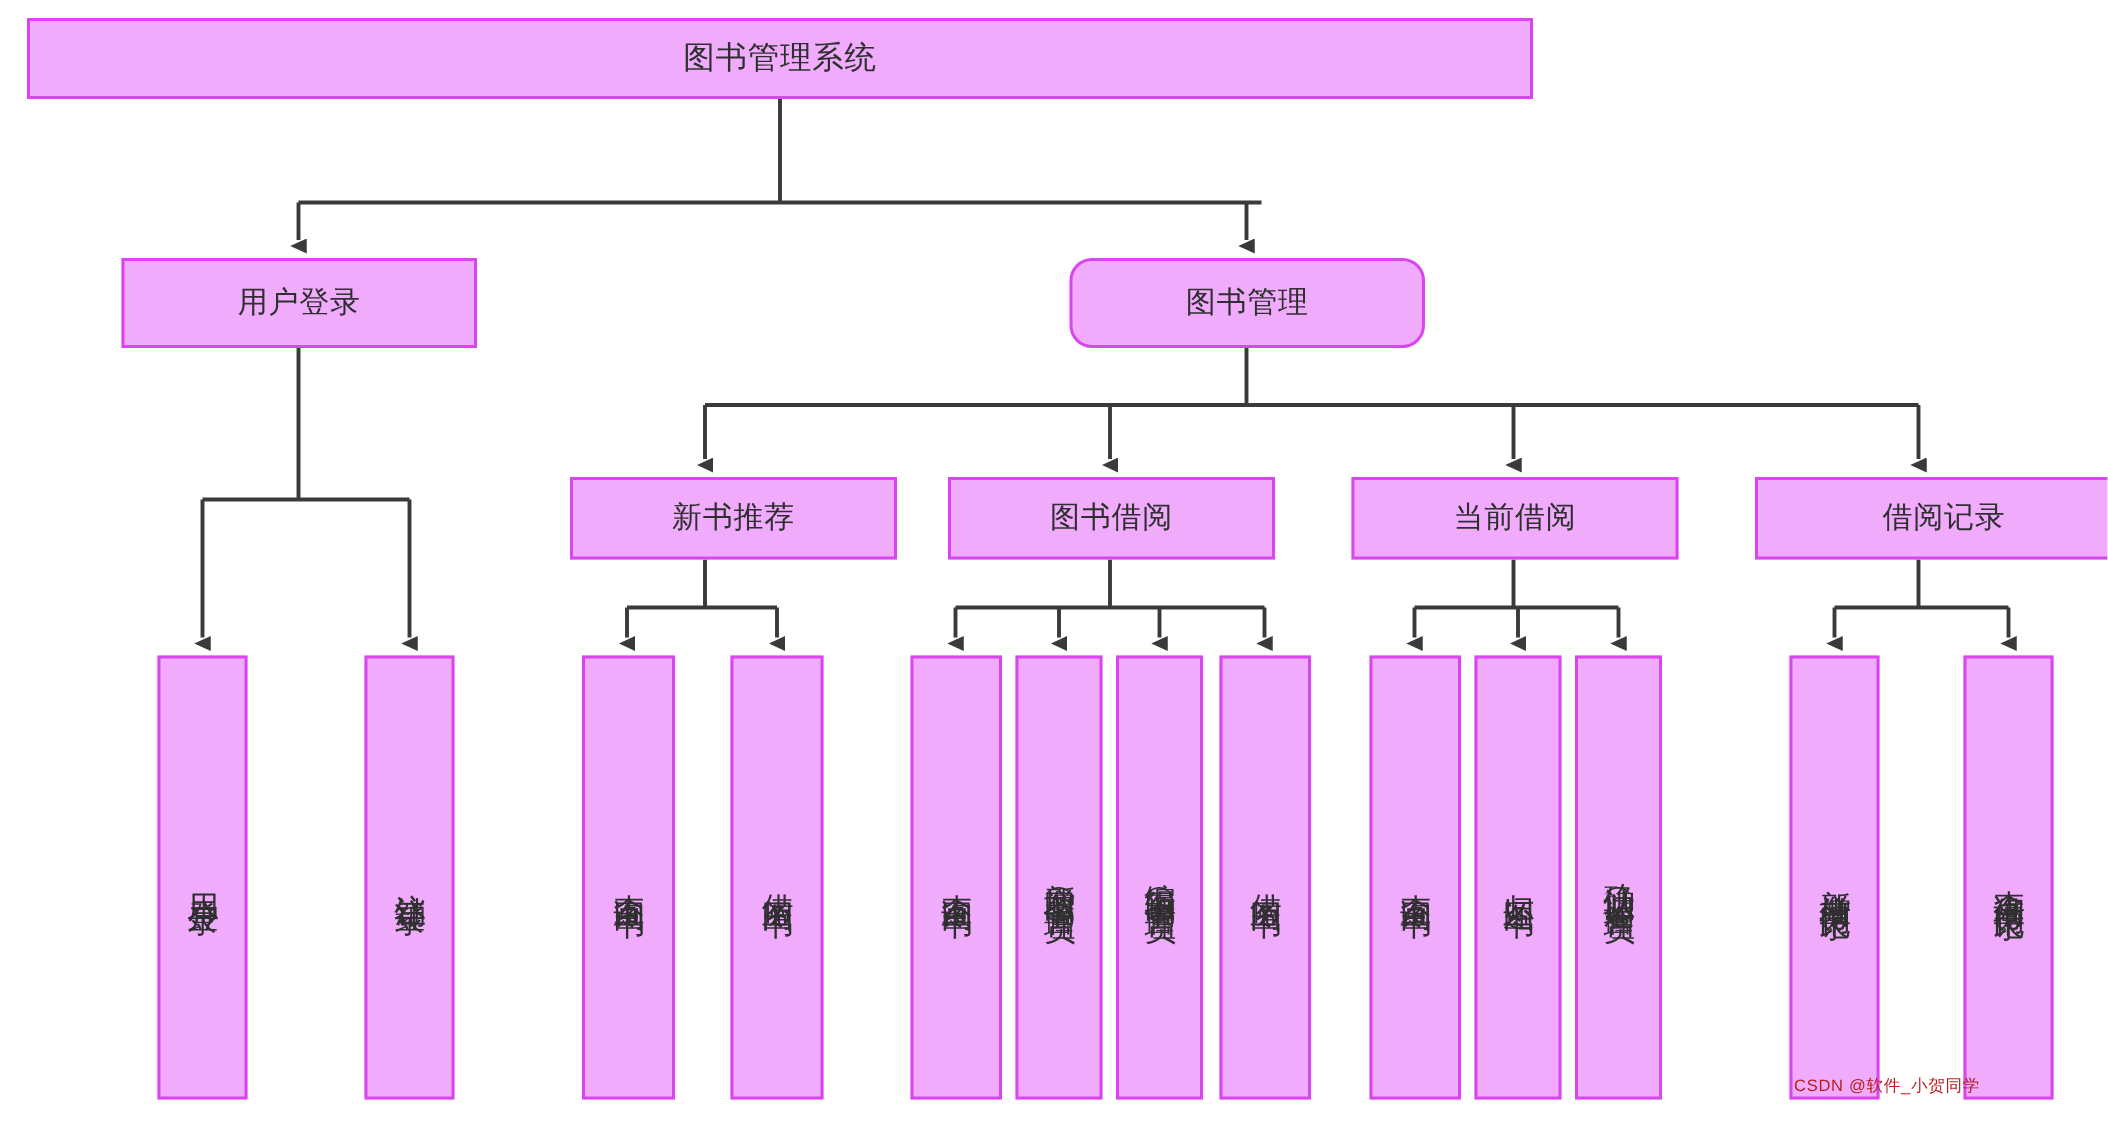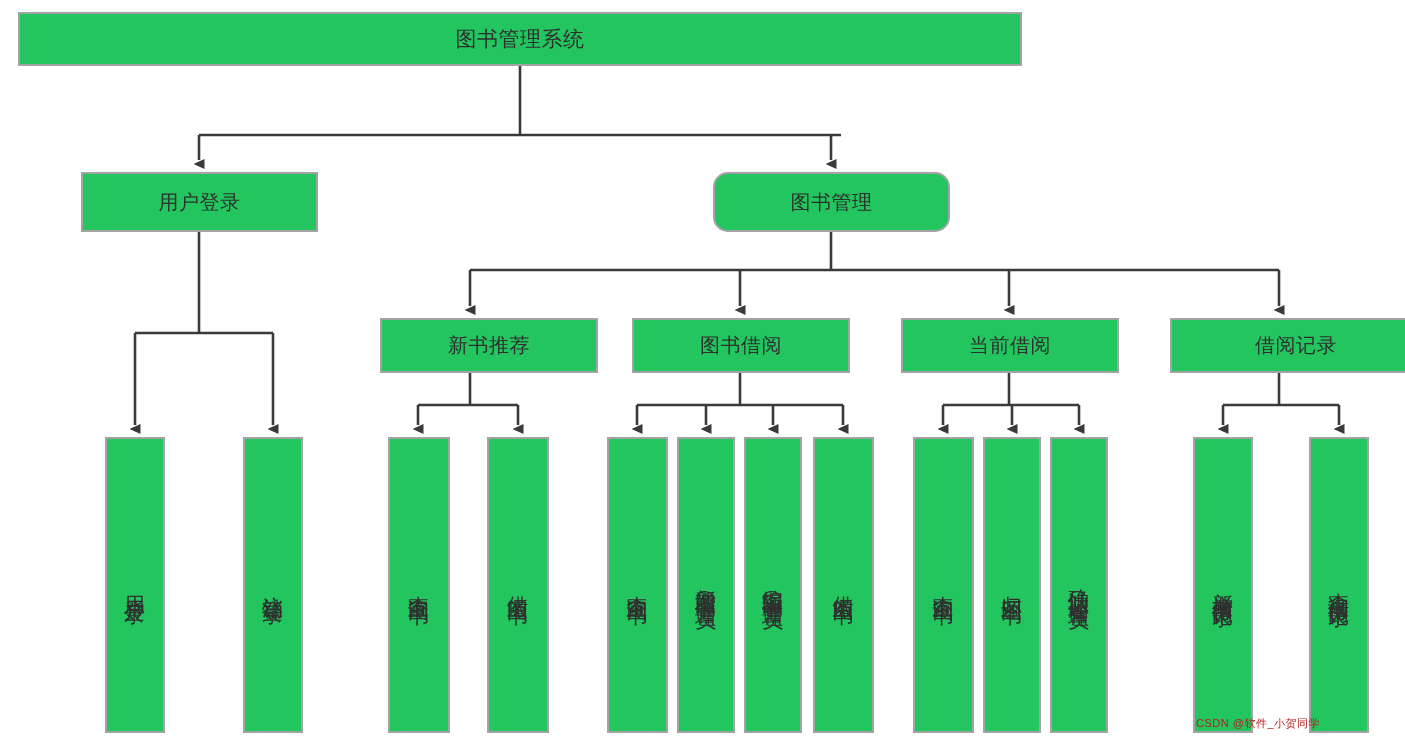--- a/index.html
+++ b/index.html
@@ -21,22 +21,22 @@
     position: absolute;
     left: 0;
     top: 0;
     width: 1405px;
     height: 747px;
     pointer-events: none;
   }
   .node {
     position: absolute;
     box-sizing: border-box;
-    background: #22c55e;
-    border: 2px solid #a3a3a3;
+    background: #f0abfc;
+    border: 2px solid #d946ef;
     display: flex;
     align-items: center;
     justify-content: center;
     color: #2f2f2f;
   }
   .node .label {
     display: block;
     text-align: center;
     line-height: 1.12;
   }

